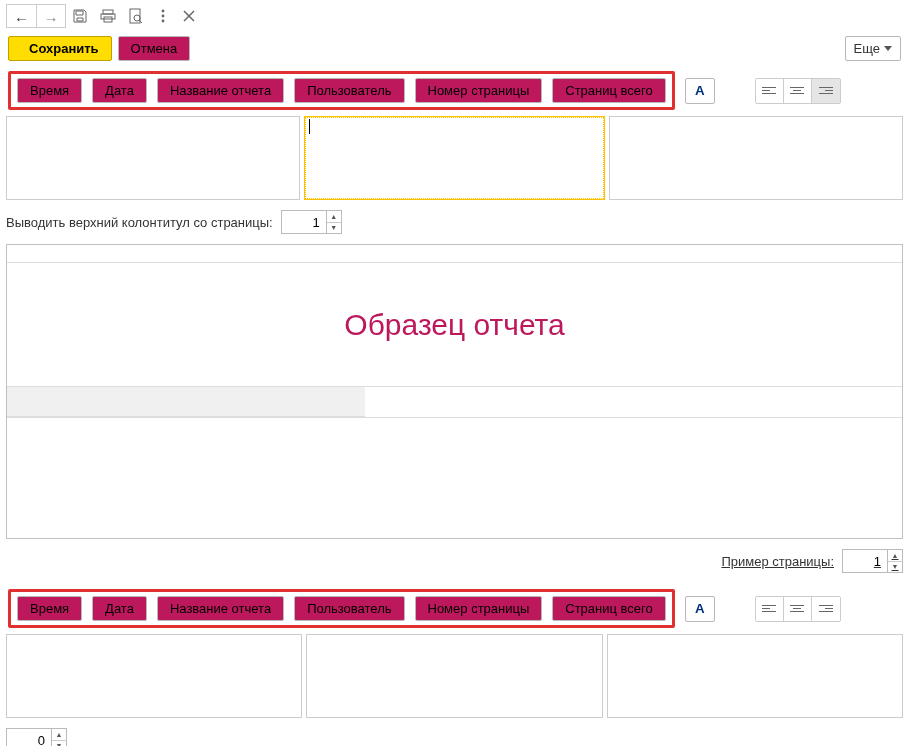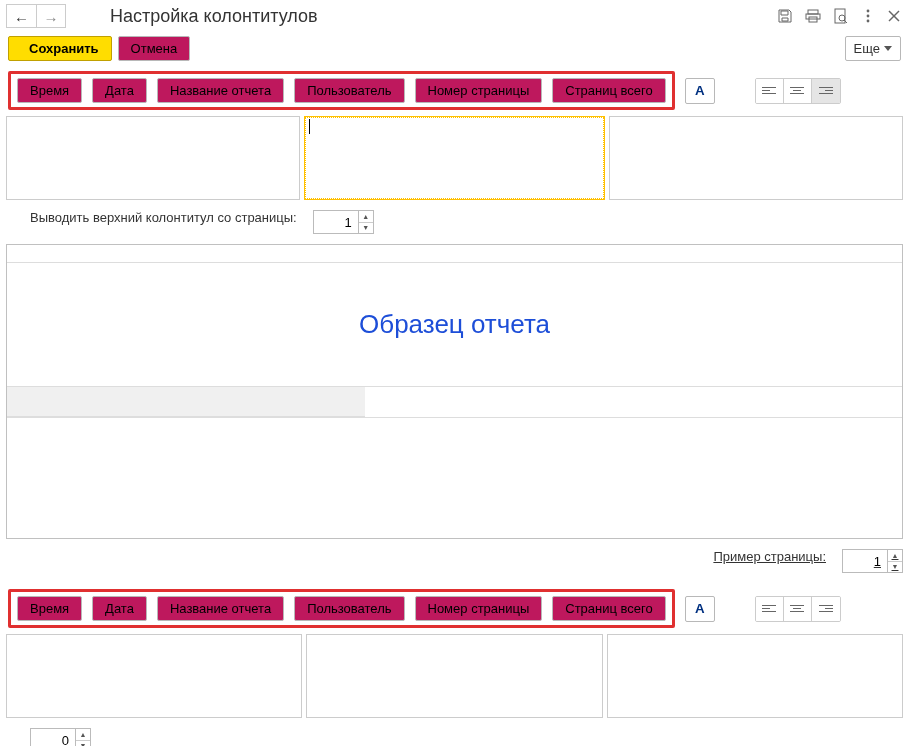--- a/index.html
+++ b/index.html
@@ -156,24 +156,24 @@
       padding: 2px 4px;
     }
     .cursor-line {
       width: 1px;
       height: 15px;
       background: #000;
       display: inline-block;
     }
     .spinner-row {
       display: flex;
+      align-items: center;
       padding: 10px 6px;
-      gap: 16px;
+      gap: 8px;
       font-size: 13px;
-      margin-left: 24px;
     }
     .spinner-row.right { justify-content: flex-end; text-decoration: underline; }
     .spinner {
       display: flex;
       align-items: stretch;
       border: 1px solid #bbb;
       height: 24px;
     }
     .spinner input {
       width: 44px;
@@ -208,43 +208,42 @@
       height: 18px;
       border-bottom: 1px solid #ddd;
       background: #fff;
     }
     .sample-body1 {
       height: 124px;
       border-bottom: 1px solid #ddd;
       display: flex;
       align-items: center;
       justify-content: center;
-      font-size: 26px;
-      color: #1d4ed8;
+      font-size: 30px;
+      color: #be185d;
     }
     .sample-body2 {
       height: 30px;
       background: #f0f0f0;
       border-bottom: 1px solid #ddd;
       width: 40%;
     }
     .sample-body-row { display: flex; border-bottom: 1px solid #ddd; }
     .sample-body-rest { height: 30px; flex: 1; }
     .sample-footer { height: 120px; }
     svg { display: block; }
   </style>
 </head>
 <body>
 
 <div class="window-header">
   <div class="nav-group">
     <div class="nav-btn">←</div>
     <div class="nav-btn">→</div>
   </div>
-  <div class="title">Настройка колонтитулов</div>
   <div class="win-icons">
     <span class="ic">
       <svg width="16" height="16" viewBox="0 0 16 16">
           <path d="M2 2h10l2 2v10H2V2zm2 1v4h7V3H4zm1 7h6v3H5v-3z" fill="none" stroke="#666" stroke-width="1"></path>
         </svg>
     </span>
     <span class="ic">
       <svg width="16" height="16" viewBox="0 0 16 16">
           <rect x="3" y="2" width="10" height="4" fill="none" stroke="#666"></rect>
           <rect x="1" y="6" width="14" height="5" fill="none" stroke="#666"></rect>

